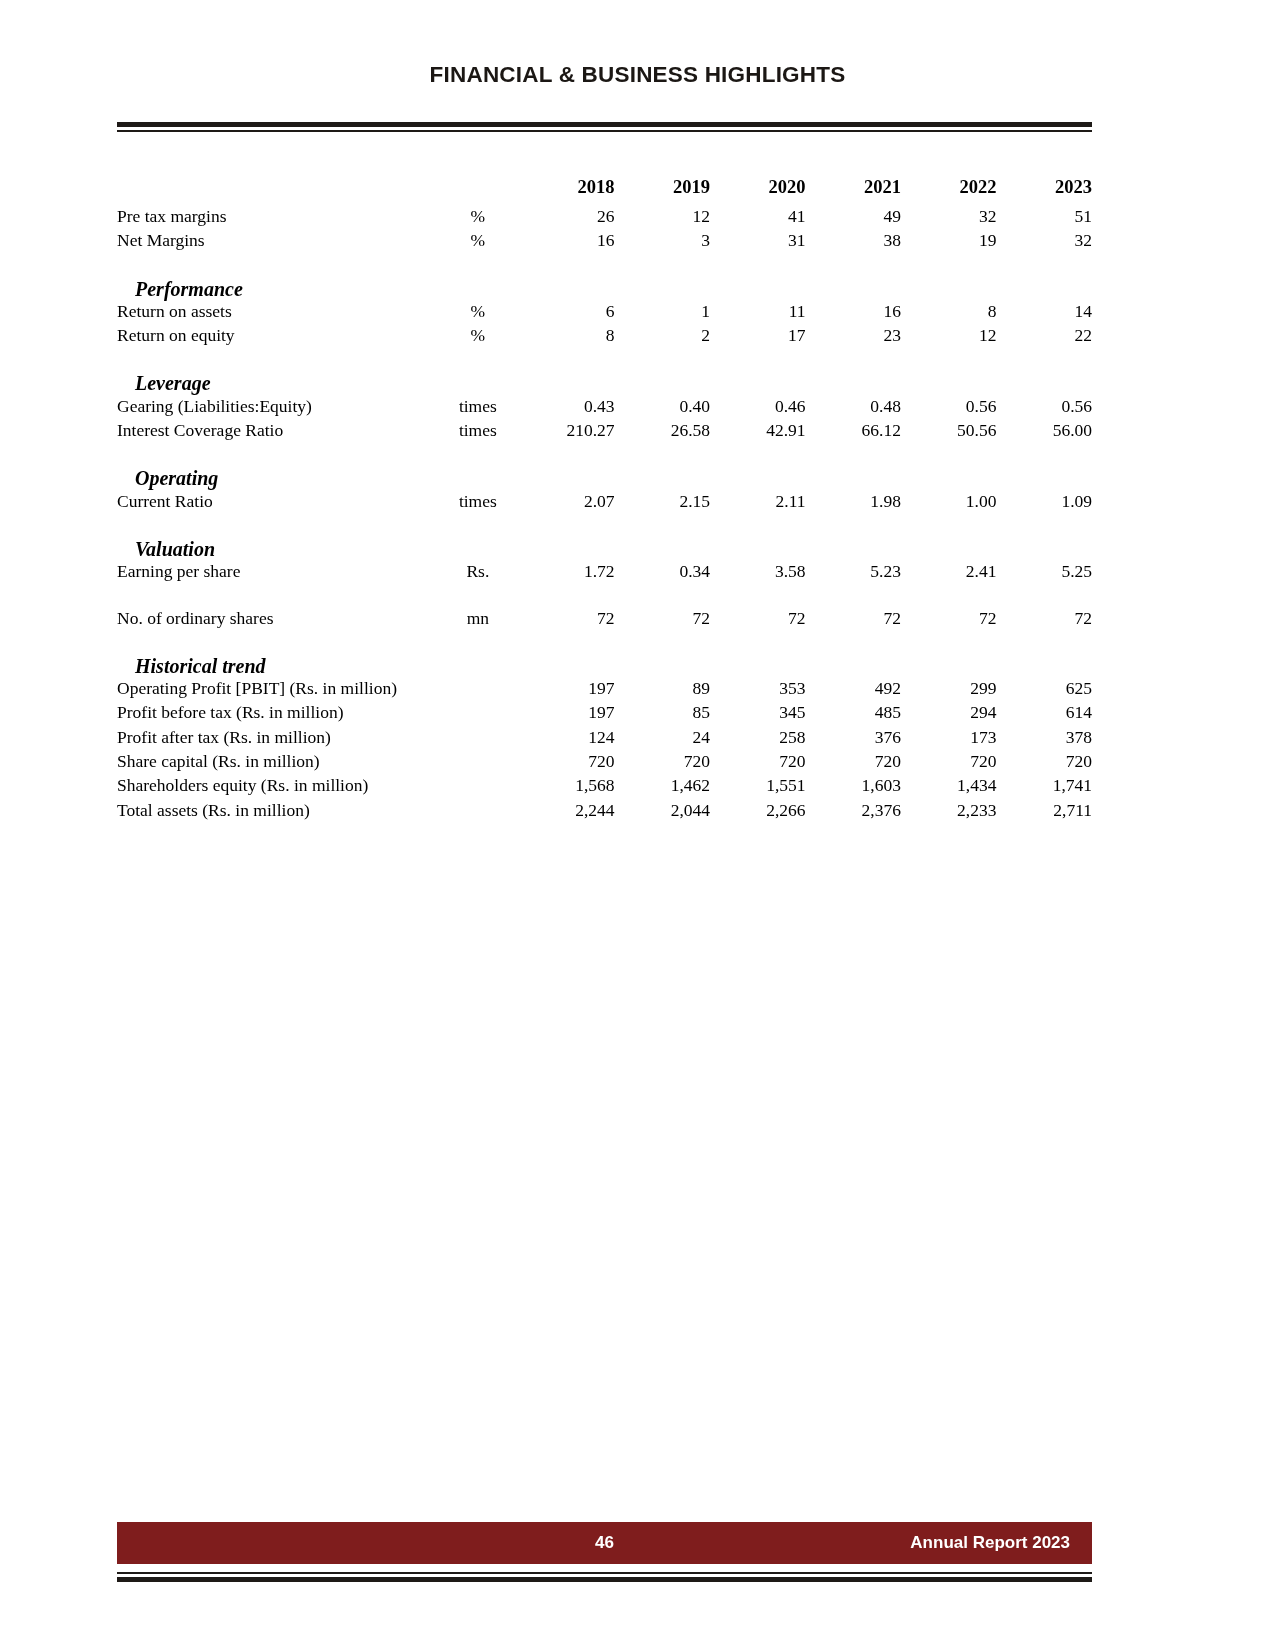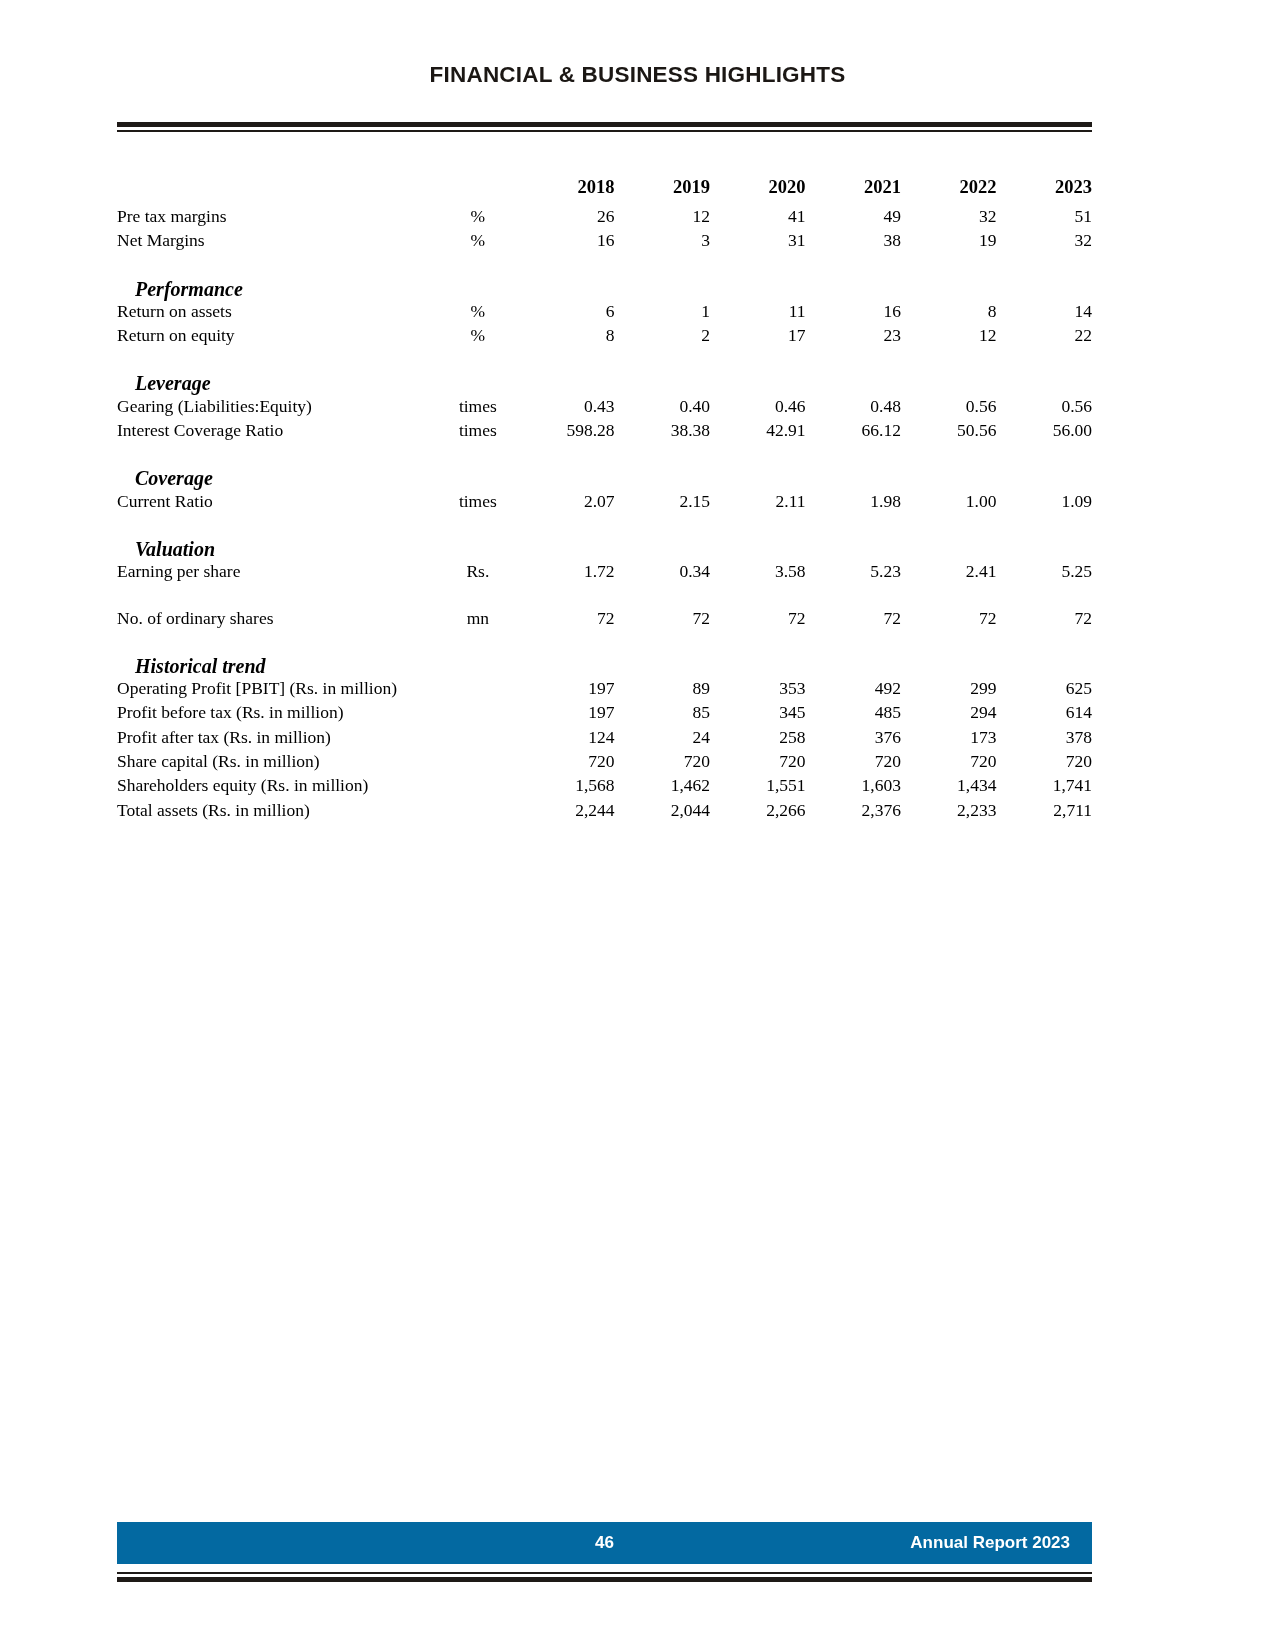--- a/index.html
+++ b/index.html
@@ -115,21 +115,21 @@
 
   .spacer td { height: 22px; }
 
   
   .footer-bar {
     position: absolute;
     left: 117px;
     top: 1522px;
     width: 975px;
     height: 42px;
-    background: #0369a1;
+    background: #7f1d1d;
   }
   .footer-page {
     position: absolute;
     left: 0;
     top: 0;
     width: 975px;
     height: 42px;
     line-height: 42px;
     text-align: center;
     color: #ffffff;
@@ -254,32 +254,32 @@
           <td class="r-val">0.43</td>
           <td class="r-val">0.40</td>
           <td class="r-val">0.46</td>
           <td class="r-val">0.48</td>
           <td class="r-val">0.56</td>
           <td class="r-val">0.56</td>
         </tr>
         <tr>
           <td class="r-label">Interest Coverage Ratio</td>
           <td class="r-unit">times</td>
-          <td class="r-val">598.28</td>
-          <td class="r-val">38.38</td>
+          <td class="r-val">210.27</td>
+          <td class="r-val">26.58</td>
           <td class="r-val">42.91</td>
           <td class="r-val">66.12</td>
           <td class="r-val">50.56</td>
           <td class="r-val">56.00</td>
         </tr>
         <tr class="spacer">
           <td colspan="8"></td>
         </tr>
         <tr class="section-head">
-          <td colspan="8">Coverage</td>
+          <td colspan="8">Operating</td>
         </tr>
         <tr>
           <td class="r-label">Current Ratio</td>
           <td class="r-unit">times</td>
           <td class="r-val">2.07</td>
           <td class="r-val">2.15</td>
           <td class="r-val">2.11</td>
           <td class="r-val">1.98</td>
           <td class="r-val">1.00</td>
           <td class="r-val">1.09</td>

